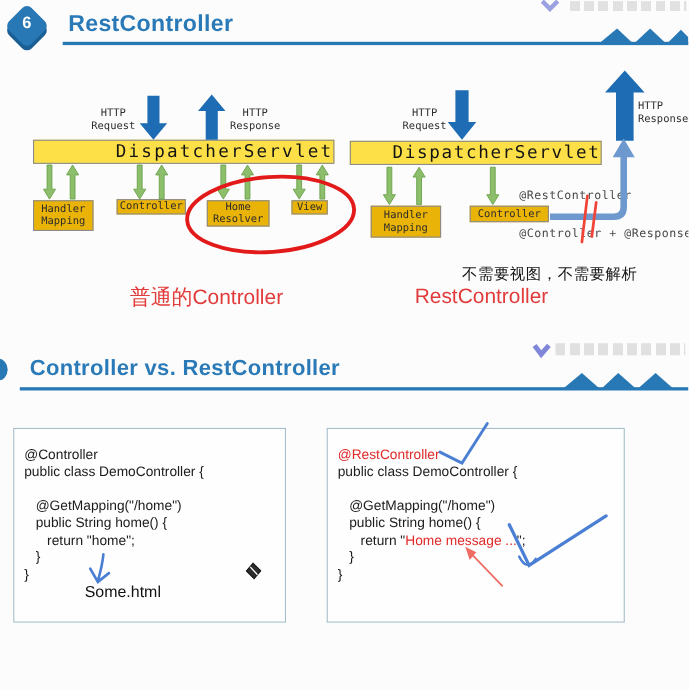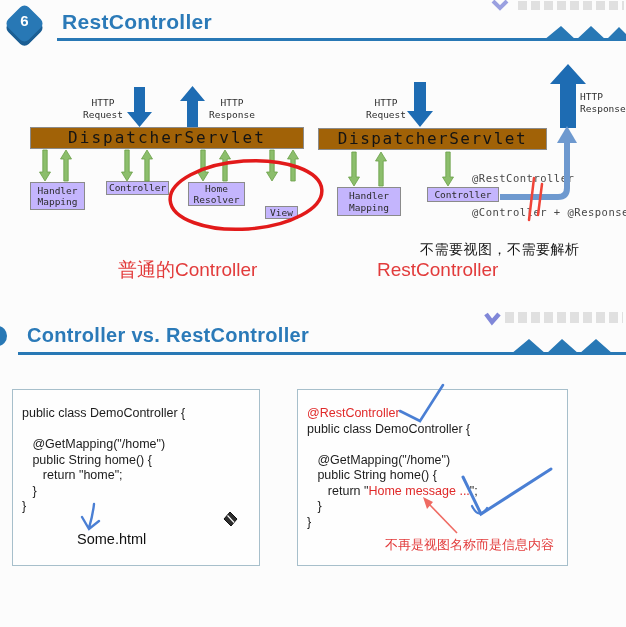--- a/index.html
+++ b/index.html
@@ -22,25 +22,25 @@
     color:#fff; font-weight:bold; font-size:15px;
   }
   .partial-badge {
     position:absolute; left:-11px; top:326px; width:18px; height:20px;
     background:#2878b5; border-radius:50%;
   }
   
   .mono { font-family:"DejaVu Sans Mono", monospace; }
   .http-label { font-size:9.5px; line-height:12px; color:#2e2e2e; text-align:center; white-space:pre-line; }
   .servlet-box {
-    position:absolute; background:#a16207; border:1.5px solid #8b8b8b;
-    text-align:center; font-size:16px; letter-spacing:2px; color:#141414; line-height:20px;
+    position:absolute; background:#fde047; border:1.5px solid #8b8b8b;
+    text-align:right; font-size:16px; letter-spacing:2px; color:#141414; line-height:20px;
   }
   .diagram-box {
-    position:absolute; background:#c4b5fd; border:1.3px solid #8b8b8b;
+    position:absolute; background:#eab308; border:1.3px solid #8b8b8b;
     text-align:center; font-size:9.5px; line-height:11.5px; color:#2b2b2b;
     display:flex; align-items:center; justify-content:center; padding:1px 2px;
   }
   .annot { font-size:10.5px; color:#474747; letter-spacing:.5px; white-space:nowrap; }
   .red-caption { color:#e23b3b; white-space:nowrap; }
   .black-note { color:#161616; white-space:nowrap; }
   
   .code-box { position:absolute; background:#fefefe; border:1px solid #a7bfcb; }
   .code-lines { position:absolute; font-size:12.5px; color:#1c1c1c; }
   .code-line { height:15.5px; line-height:15.5px; white-space:pre; }
@@ -64,21 +64,21 @@
     <div class="watermark-text" style="left:518px;top:1px;width:106px;height:9px;"></div>
 
     <div class="abs http-label mono" style="left:80px;top:97px;width:46px;">HTTP
 Request</div>
     <div class="abs http-label mono" style="left:206px;top:97px;width:52px;">HTTP
 Response</div>
     <div class="servlet-box mono" style="left:30px;top:127px;width:274px;height:22px;">DispatcherServlet</div>
     <div class="diagram-box mono" style="left:30px;top:182px;width:55px;height:28px;">Handler Mapping</div>
     <div class="diagram-box mono" style="left:106px;top:181px;width:63px;height:14px;">Controller</div>
     <div class="diagram-box mono" style="left:188px;top:182px;width:57px;height:24px;">Home Resolver</div>
-    <div class="diagram-box mono" style="left:265px;top:182px;width:33px;height:13px;margin-top:24px;">View</div>
+    <div class="diagram-box mono" style="left:265px;top:182px;width:33px;height:13px;">View</div>
 
     <div class="abs http-label mono" style="left:362px;top:97px;width:48px;">HTTP
 Request</div>
     <div class="servlet-box mono" style="left:318px;top:128px;width:229px;height:22px;letter-spacing:1.5px;">DispatcherServlet</div>
     <div class="diagram-box mono" style="left:337px;top:187px;width:64px;height:29px;">Handler Mapping</div>
     <div class="diagram-box mono" style="left:427px;top:187px;width:72px;height:15px;">Controller</div>
     <div class="abs annot mono" style="left:472px;top:172px;">@RestController</div>
     <div class="abs annot mono" style="left:472px;top:206px;">@Controller + @ResponseBody</div>
     <div class="abs http-label mono" style="left:580px;top:91px;width:56px;text-align:left;white-space:pre-line;">HTTP
 Response</div>
@@ -89,20 +89,21 @@
   </div>
 
   <div class="abs" style="left:0;top:300px;width:506px;height:327px;">
     <div class="partial-badge" style="top:26px;"></div>
     <div class="abs slide-title" style="left:27px;top:24px;font-size:20px;">Controller vs. RestController</div>
     <div class="abs title-underline" style="left:18px;top:52px;width:608px;height:3px;"></div>
     <div class="watermark-text" style="left:505px;top:12px;width:118px;height:11px;"></div>
 
     <div class="code-box" style="left:12px;top:89px;width:248px;height:177px;"></div>
     <div class="code-lines abs" style="left:22px;top:106px;">
+      <div class="code-line">@Controller</div>
       <div class="code-line">public class DemoController {</div>
       <div class="code-line"></div>
       <div class="code-line">   @GetMapping("/home")</div>
       <div class="code-line">   public String home() {</div>
       <div class="code-line">      return "home";</div>
       <div class="code-line">   }</div>
       <div class="code-line">}</div>
     </div>
     <div class="abs" style="left:77px;top:231px;font-size:14.5px;color:#111;">Some.html</div>
 
@@ -110,21 +111,20 @@
     <div class="code-lines abs" style="left:307px;top:106px;">
       <div class="code-line code-red">@RestController</div>
       <div class="code-line">public class DemoController {</div>
       <div class="code-line"></div>
       <div class="code-line">   @GetMapping("/home")</div>
       <div class="code-line">   public String home() {</div>
       <div class="code-line"><span>      return "</span><span class="code-red">Home message ...</span><span>";</span></div>
       <div class="code-line">   }</div>
       <div class="code-line">}</div>
     </div>
-    <div class="abs red-caption" style="left:385px;top:236px;font-size:13px;">不再是视图名称而是信息内容</div>
 
   </div>
 
   <svg class="overlay" width="626" height="627" viewBox="0 0 626 627">
 
     <polygon fill="#2878b5" points="544,40 561,26 576,40 591,26 606,40 619,27 626,34 626,40"></polygon>
     <polygon fill="#2878b5" points="511,354 529,339 546,354 562,339 579,354 596,339 613,354"></polygon>
 
     <path d="M493,1 L500,8 L507,1" fill="none" stroke="#9aa0e0" stroke-width="4"></path>
     <path d="M486,314 L492,322 L499,314" fill="none" stroke="#8087d8" stroke-width="4.5"></path>

